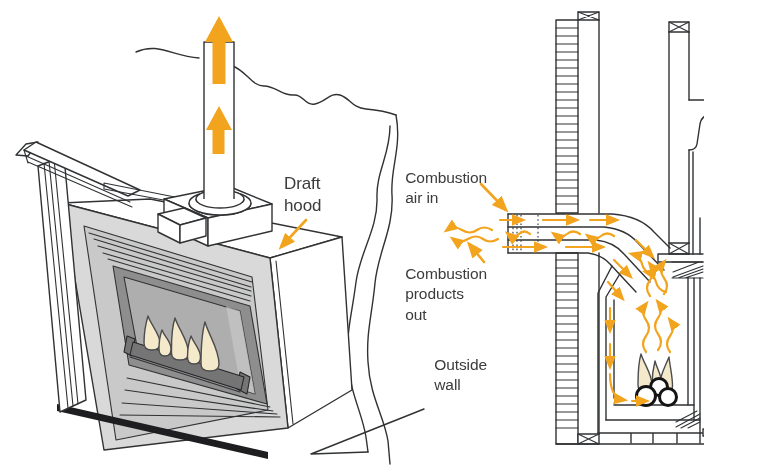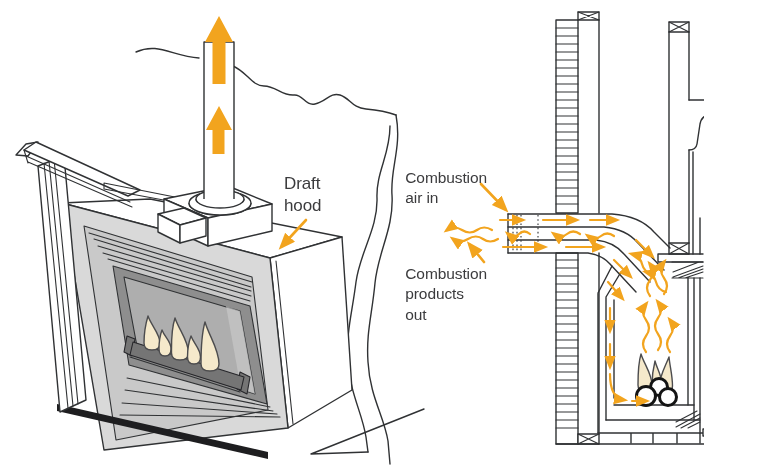--- a/index.html
+++ b/index.html
@@ -222,14 +222,16 @@
 <div class="lbl dh" style="left:284px;top:173px;">Draft
 hood</div>
 
 <div class="lbl r" style="right:217px;top:168px;">Combustion
 air in</div>
 
 <div class="lbl r" style="right:217px;top:264px;">Combustion
 products
 out</div>
 
+<div class="lbl r" style="right:217px;top:355px;">Outside
+wall</div>
 
 </div>
 
 </body></html>

